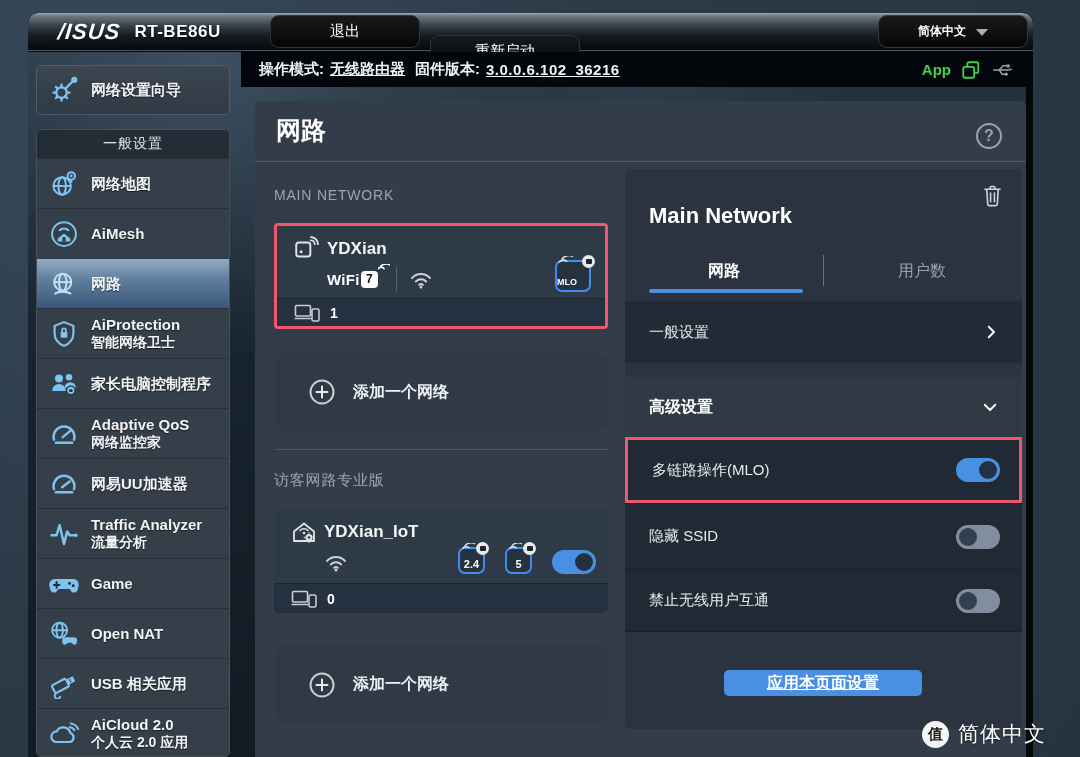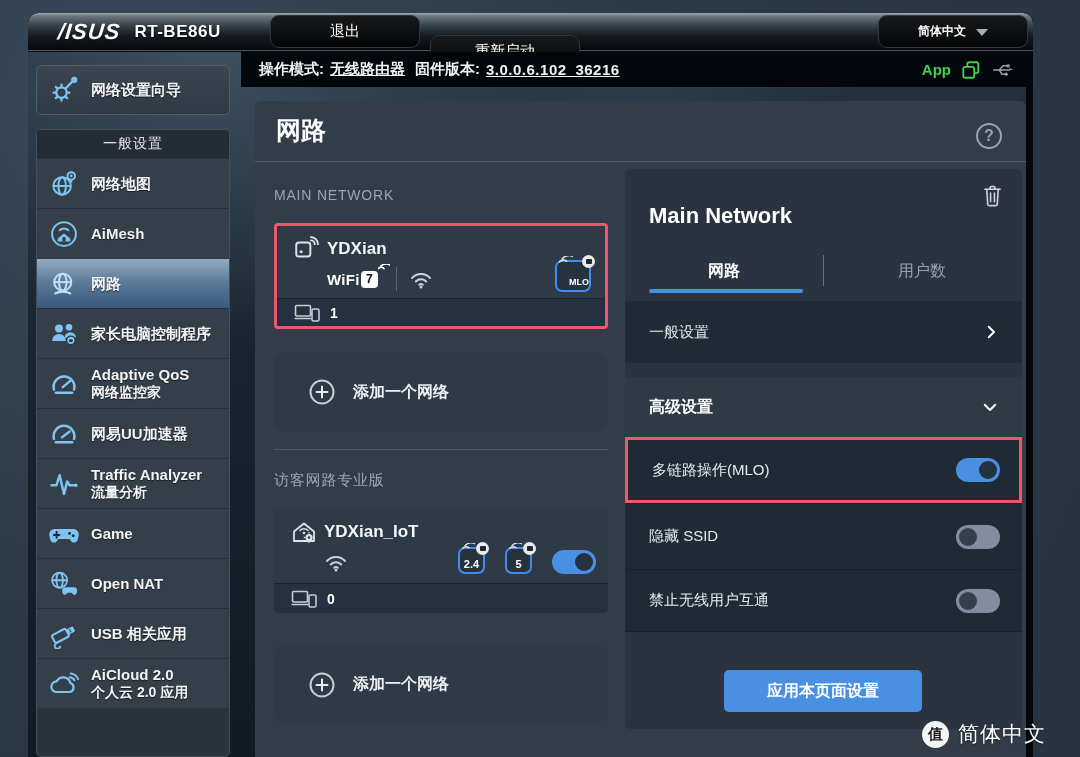--- a/index.html
+++ b/index.html
@@ -98,21 +98,21 @@
   .card-icon { position:absolute; left:16px; top:10px; }
   .card-row2 { position:absolute; left:50px; top:40px; display:flex; align-items:center; height:26px; }
   .wifi7-text { color:#fff; font-weight:bold; font-size:15px; letter-spacing:.3px; }
   .wifi7-badge { position:relative; width:17px; height:17px; background:#fff; border-radius:4px;
     color:#0a0e12; font-size:12px; font-weight:bold; display:flex; align-items:center;
     justify-content:center; margin-left:1px; }
   .w7arcs { position:absolute; left:17px; top:-7px; }
   .row2-div { width:1px; height:24px; background:#5a6570; margin:0 12px 0 18px; }
   .mlo-badge { position:absolute; right:14px; top:34px; width:36px; height:32px;
     border:2px solid #3f8cf3; border-radius:7px; background:#27323f;
-    display:flex; align-items:flex-end; justify-content:flex-end; }
+    display:flex; align-items:flex-end; justify-content:flex-start; }
   .mlo-badge .badge-txt { color:#fff; font-size:9px; font-weight:bold; margin-bottom:3px; }
   .badge-arcs { position:absolute; left:2px; top:-6px; }
   .lock-dot { position:absolute; right:-6px; top:-7px; width:13px; height:13px; background:#e8eaec;
     border-radius:50%; }
   .lock-dot::after { content:""; position:absolute; left:3.5px; top:4px; width:6px; height:5px;
     background:#20262c; border-radius:1px; }
   .band-badge { position:relative; width:27px; height:27px; border:2px solid #3f8cf3; border-radius:7px;
     background:#27323f; display:flex; align-items:flex-end; justify-content:center; }
   .band-badge .badge-txt { color:#fff; font-size:11px; font-weight:bold; margin-bottom:2px; }
   .guest-right { position:absolute; right:12px; top:38px; display:flex; align-items:flex-end; gap:20px; }
@@ -147,23 +147,23 @@
   .drow { position:absolute; left:0; width:100%; display:flex; align-items:center;
     padding:0 22px 0 24px; color:#e6eaee; font-size:15px; cursor:pointer; }
   .drow .spacer { flex:1; }
   .row-general  { top:132px; height:62px; background:#202b36; }
   .row-advanced { top:208px; height:60px; background:#2f3a45; font-weight:bold; font-size:16px; color:#fff; }
   .row-mlo  { top:268px; height:66px; background:#1f2a35; border:3px solid #f0566c; padding-right:19px; }
   .row-hide { top:334px; height:66px; background:#1f2a35; border-top:1px solid #19222c; }
   .row-iso  { top:400px; height:62px; background:#1f2a35; border-top:1px solid #19222c; }
   .apply-zone { position:absolute; left:0; top:462px; width:100%; height:98px; background:#2a333f;
     border-top:1px solid #19222c; }
-  .apply-btn { position:absolute; left:99px; top:38px; width:198px; height:42px; background:#4a90e2;
+  .apply-btn { position:absolute; left:99px; top:38px; width:198px; height:26px; background:#4a90e2;
     border:none; border-radius:5px; color:#fff; font-size:16px; font-weight:bold;
-    font-family:inherit; cursor:pointer; }
+    font-family:inherit; cursor:pointer;text-decoration:underline; }
 
   
   .watermark { position:absolute; right:34px; bottom:9px; display:flex; align-items:center; gap:9px; }
   .wm-badge { width:27px; height:27px; border-radius:50%; background:#f5f5f5; color:#1a1a1a;
     font-size:15px; font-weight:bold; display:flex; align-items:center; justify-content:center; }
   .wm-text { color:#fff; font-size:21px; letter-spacing:1px; text-shadow:0 1px 2px rgba(0,0,0,.5); }
 
   svg { display:block; }
 </style>
 </head>
@@ -268,20 +268,30 @@
                 <circle cx="11" cy="10.5" r="6.8"></circle>
                 <ellipse cx="11" cy="10.5" rx="3" ry="6.8"></ellipse>
                 <path d="M4.2,10.5 H17.8"></path>
               </g>
               <path d="M5,19.5 A8,4 0 0 1 17,19.5" stroke="#bfe0f5" fill="none" stroke-width="1.8" stroke-linecap="round"></path>
             </svg>
           </span>
           <span class="side-label"><span>网路</span></span>
         </div>
 
+        <div class="side-item">
+          <span class="icon-box">
+            <svg width="30" height="30" viewBox="0 0 24 24">
+              <path d="M12,2.5 L19.5,5.5 V11.5 C19.5,16.5 16,19.8 12,21.5 C8,19.8 4.5,16.5 4.5,11.5 V5.5 Z" fill="none" stroke="#7fc4f0" stroke-width="1.7"></path>
+              <rect x="9.3" y="10.3" width="5.4" height="4.6" rx="0.8" fill="#7fc4f0"></rect>
+              <path d="M10.5,10.3 V9 A1.5,1.5 0 0 1 13.5,9 V10.3" fill="none" stroke="#7fc4f0" stroke-width="1.4"></path>
+            </svg>
+          </span>
+          <span class="side-label"><span>AiProtection</span><span class="sub">智能网络卫士</span></span>
+        </div>
 
         <div class="side-item">
           <span class="icon-box">
             <svg width="30" height="30" viewBox="0 0 24 24">
               <circle cx="8" cy="7.5" r="3.2" fill="#7fc4f0"></circle>
               <path d="M2.5,17.5 A5.5,5.5 0 0 1 13.5,17.5 Z" fill="#7fc4f0"></path>
               <circle cx="16" cy="6.5" r="2.6" fill="#7fc4f0"></circle>
               <path d="M12.5,15 A4.5,4.5 0 0 1 21.5,15 Z" fill="#7fc4f0"></path>
               <circle cx="17.5" cy="17" r="3.4" fill="#7fc4f0" stroke="#2b343d" stroke-width="1"></circle>
               <rect x="16.2" y="16.2" width="2.6" height="2.2" fill="#2b343d"></rect>

